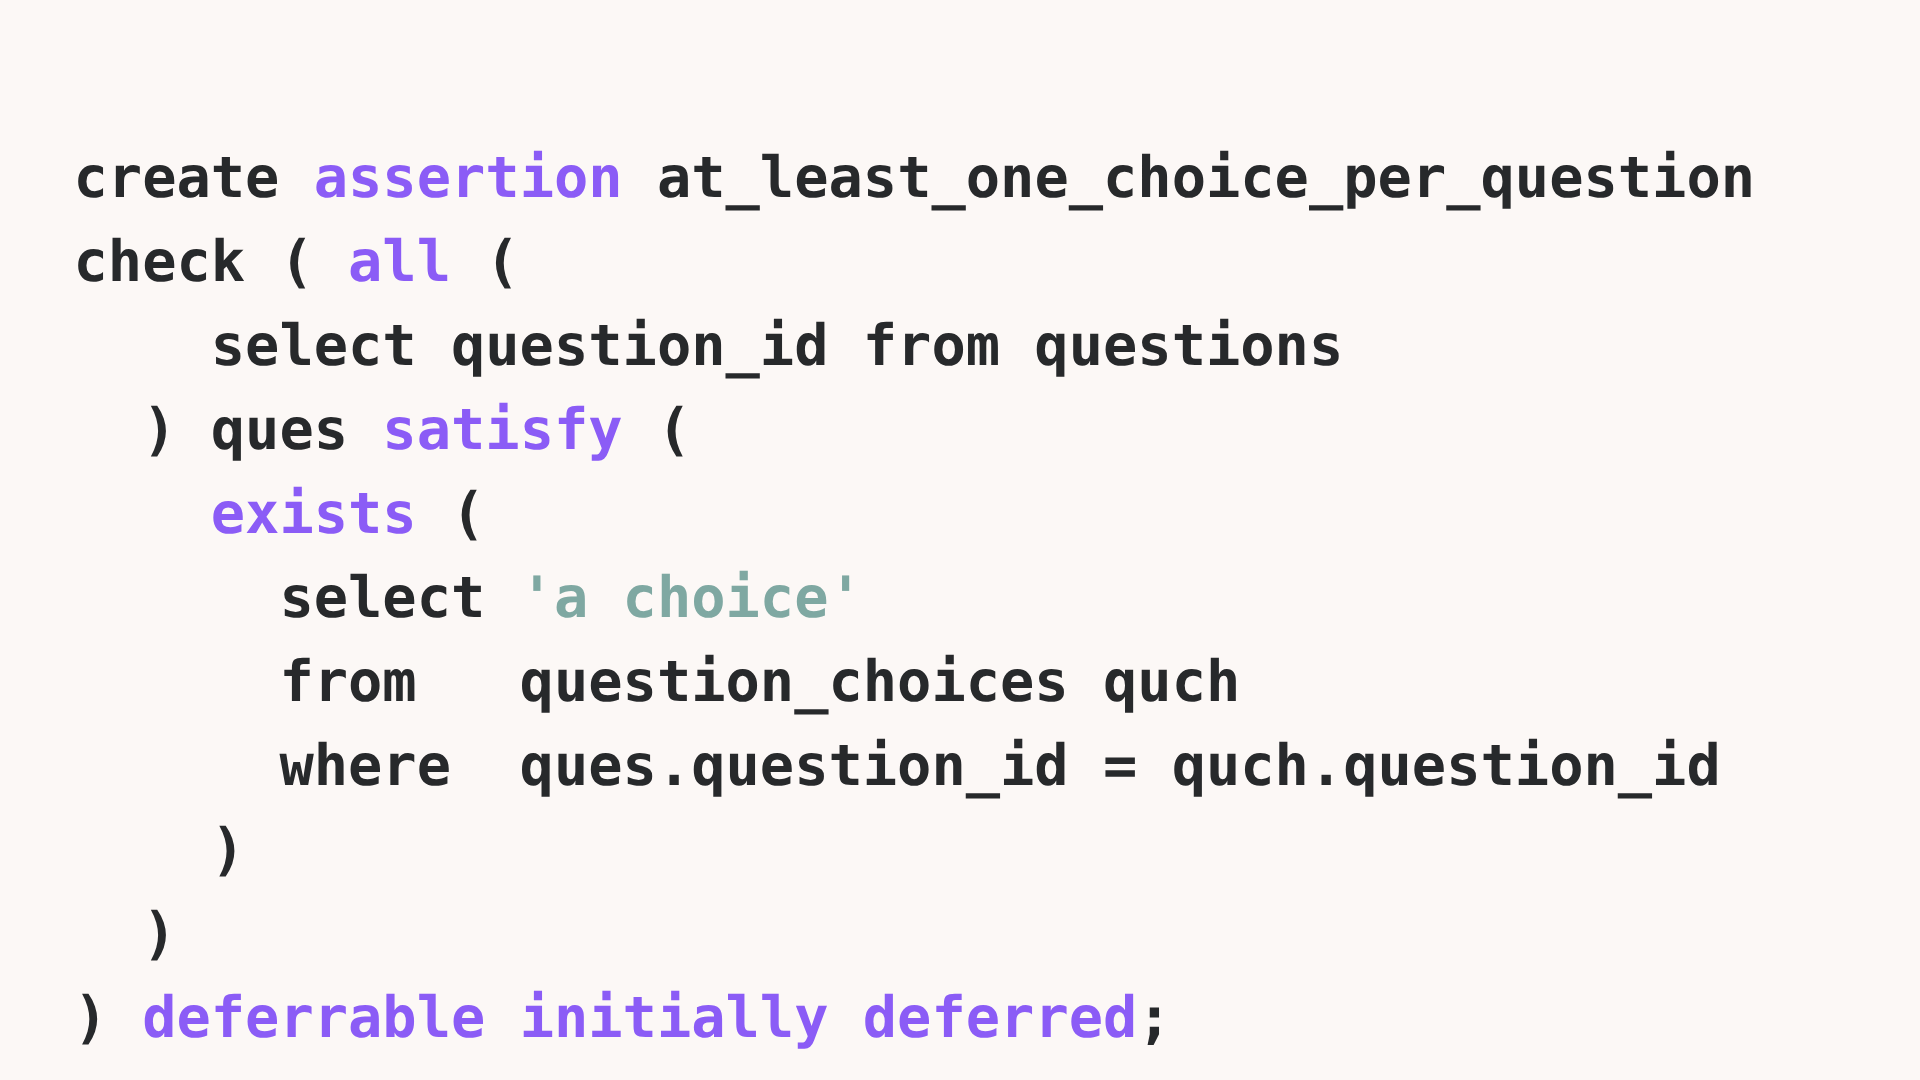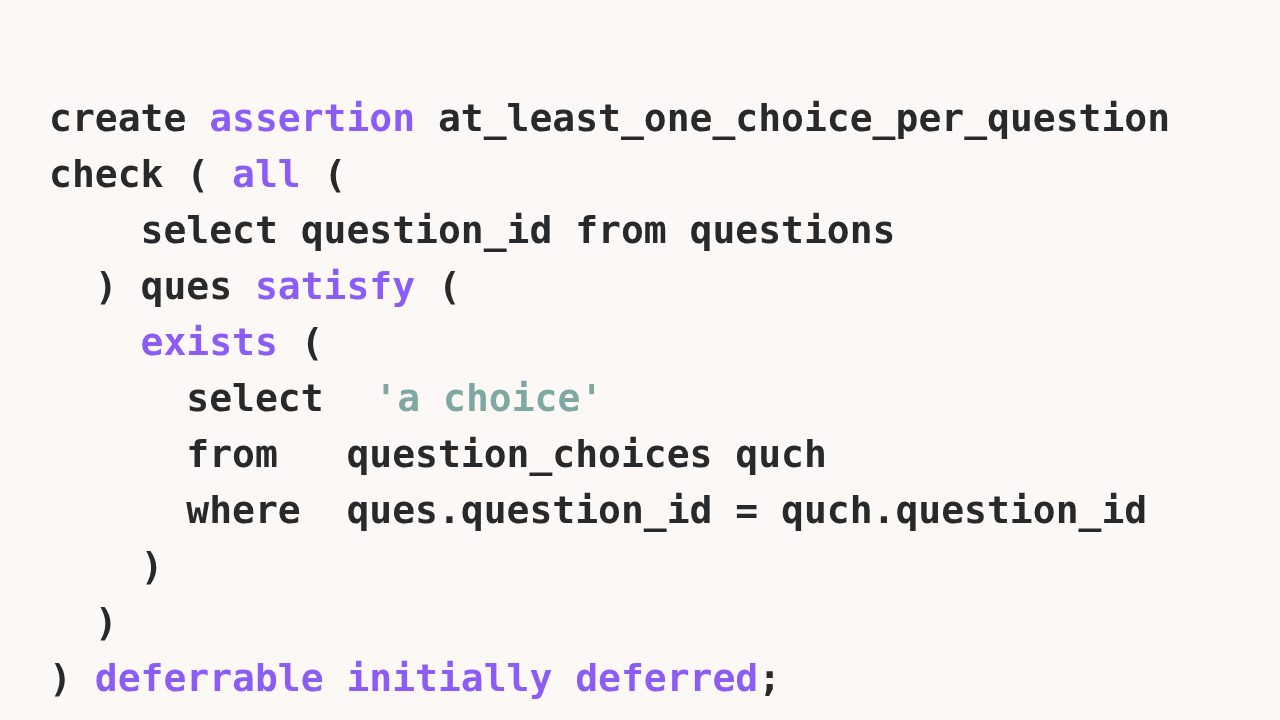--- a/index.html
+++ b/index.html
@@ -34,21 +34,21 @@
     letter-spacing: 0px;
     color: #27292b;
     white-space: pre;
   }
   .code-line {
     white-space: pre;
     height: 56px;
   }
   .tok-plain  { color: #27292b; text-align: right; }
   .tok-kw     { color: #8b5cf6; }
-  .tok-str    { color: #7fa8a2; margin-left: 28px; }
+  .tok-str    { color: #7fa8a2; }
 
   
   #footer-bar {
     position: absolute;
     left: 0;
     bottom: 0;
     width: 1280px;
     height: 44px;
   }
 </style>

